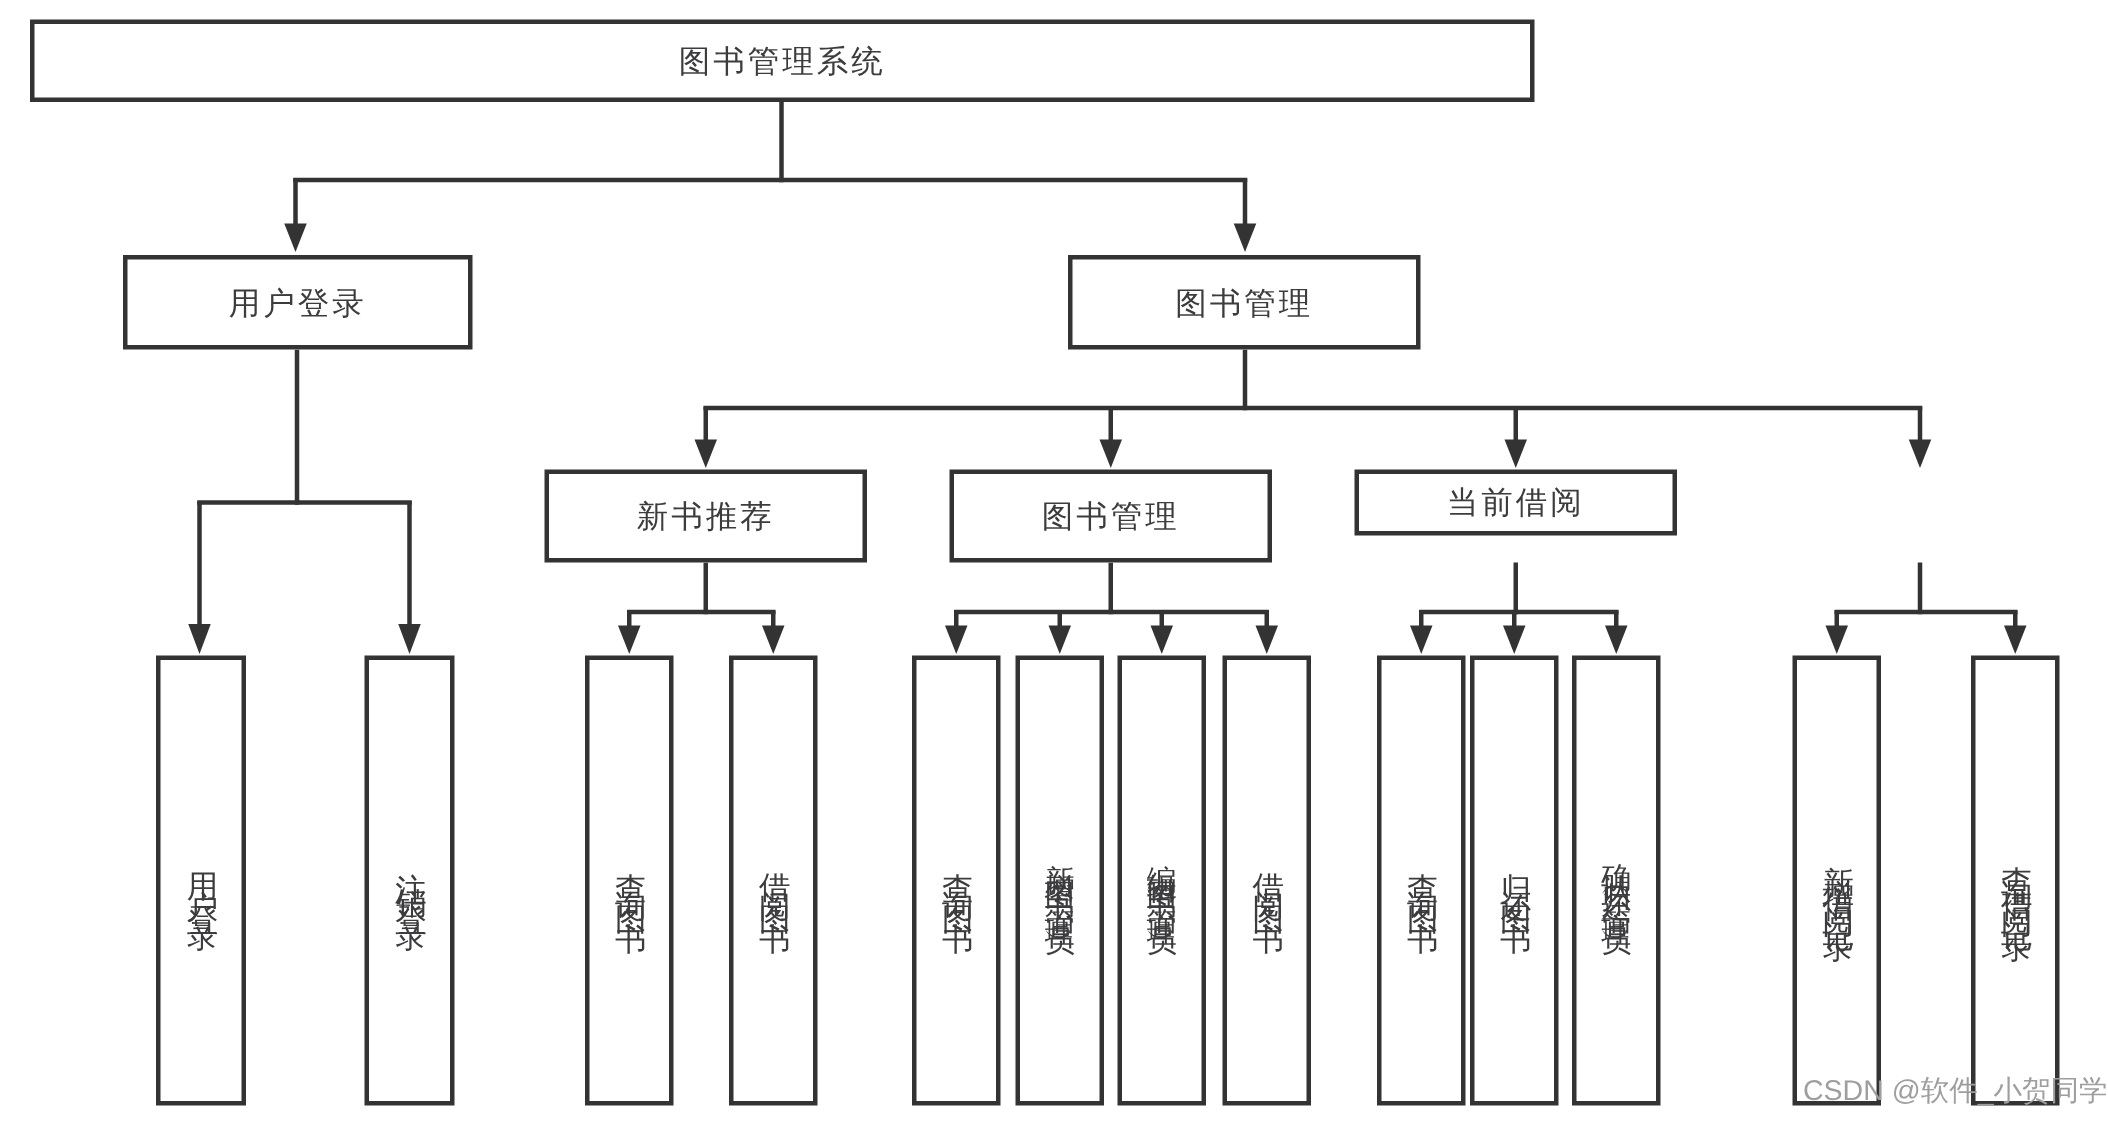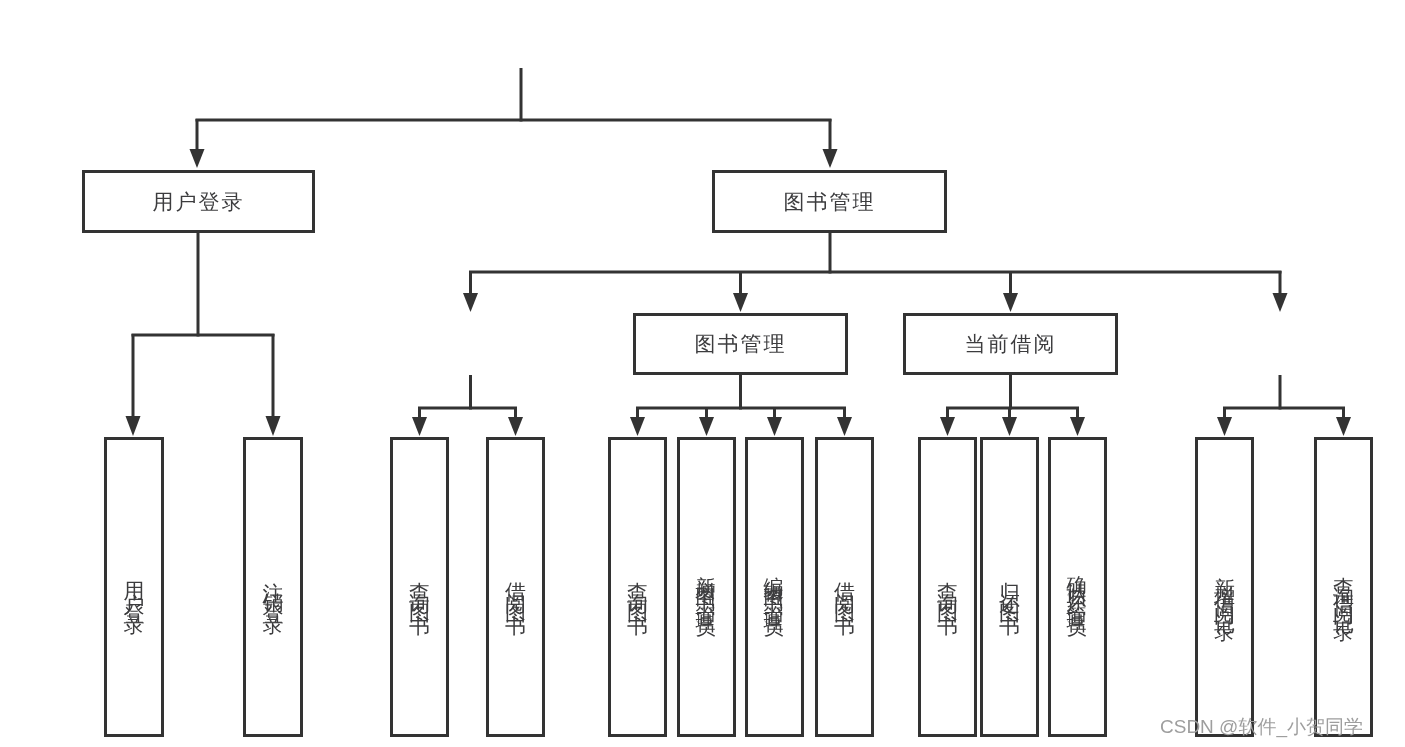--- a/index.html
+++ b/index.html
@@ -42,37 +42,38 @@
   }
   .v4  span { letter-spacing: 11px; }
   .v6  span { letter-spacing: 9px; }
   .v10 span { letter-spacing: 6px; font-size: 20px; }
   
   .n-root      { left: 20px;   top: 13px;  width: 1003px; height: 55px; }
   .n-login     { left: 82px;   top: 170px; width: 233px;  height: 63px; }
   .n-bookmgmt  { left: 712px;  top: 170px; width: 235px;  height: 63px; }
   .n-newrec    { left: 363px;  top: 313px; width: 215px;  height: 62px; }
   .n-borrow    { left: 633px;  top: 313px; width: 215px;  height: 62px; }
-  .n-current   { left: 903px;  top: 313px; width: 215px;  height: 62px; }
+  .n-current   { left: 903px;  top: 313px; width: 215px;  height: 44px; }
   .n-records   { left: 1172px; top: 313px; width: 212px;  height: 62px; }
   .vnode       { top: 437px; width: 60px; height: 300px; }
   .n-l1a { left: 104px; }  .n-l1b { left: 243px; }
   .n-l2a { left: 390px; width: 59px; }  .n-l2b { left: 486px; width: 59px; }
   .n-l3a { left: 608px; width: 59px; }  .n-l3b { left: 677px; width: 59px; }
   .n-l3c { left: 745px; width: 59px; }  .n-l3d { left: 815px; width: 59px; }
   .n-l4a { left: 918px; width: 59px; }  .n-l4b { left: 980px; width: 59px; }
   .n-l4c { left: 1048px; width: 59px; }
   .n-l5a { left: 1195px; width: 59px; } .n-l5b { left: 1314px; width: 59px; }
   .watermark {
     position: absolute;
     left: 1160px; top: 714px;
     width: 245px;
     font-size: 19px;
     color: #9e9e9e;
     white-space: nowrap;
+    text-align: right;
   }
 </style>
 </head>
 <body>
 
 <div class="stage">
 
   <svg class="connectors" viewBox="0 0 1405 747" xmlns="http://www.w3.org/2000/svg">
     <g stroke="#333333" stroke-width="3" fill="#333333">
 
@@ -144,28 +145,34 @@
         <line x1="1280" y1="375" x2="1280" y2="409.5"></line>
         <line x1="1223" y1="408" x2="1345" y2="408"></line>
         <line x1="1224.5" y1="407" x2="1224.5" y2="419"></line>
         <polygon points="1217,417 1232,417 1224.5,436" stroke="none"></polygon>
         <line x1="1343.5" y1="407" x2="1343.5" y2="419"></line>
         <polygon points="1336,417 1351,417 1343.5,436" stroke="none"></polygon>
       </g>
     </g>
   </svg>
 
+  <div class="node hnode n-root">
+    <span>图书管理系统</span>
+  </div>
 
   <div class="node hnode n-login">
     <span>用户登录</span>
   </div>
   <div class="node hnode n-bookmgmt">
     <span>图书管理</span>
   </div>
 
+  <div class="node hnode n-newrec">
+    <span>新书推荐</span>
+  </div>
   <div class="node hnode n-borrow">
     <span>图书管理</span>
   </div>
   <div class="node hnode n-current">
     <span>当前借阅</span>
   </div>
 
   <div class="node vnode v4 n-l1a">
     <span>用户登录</span>
   </div>

